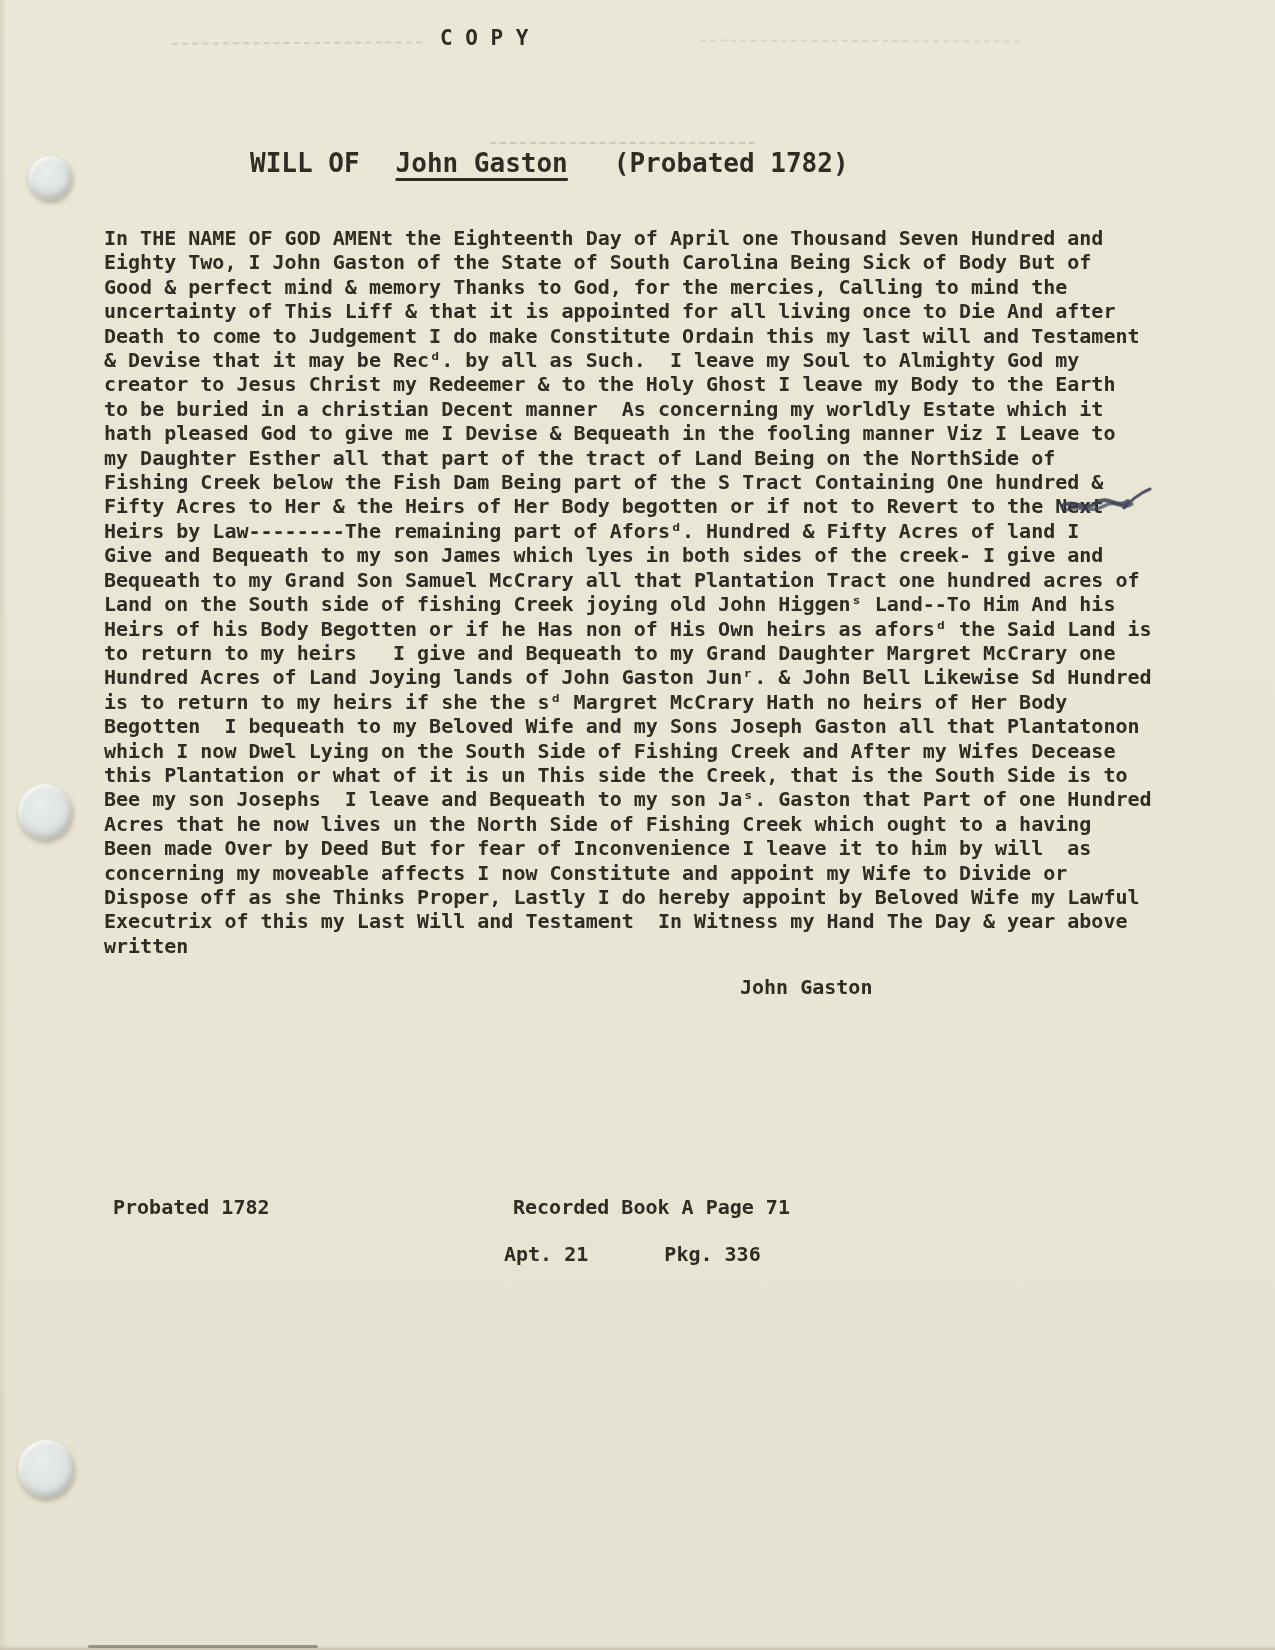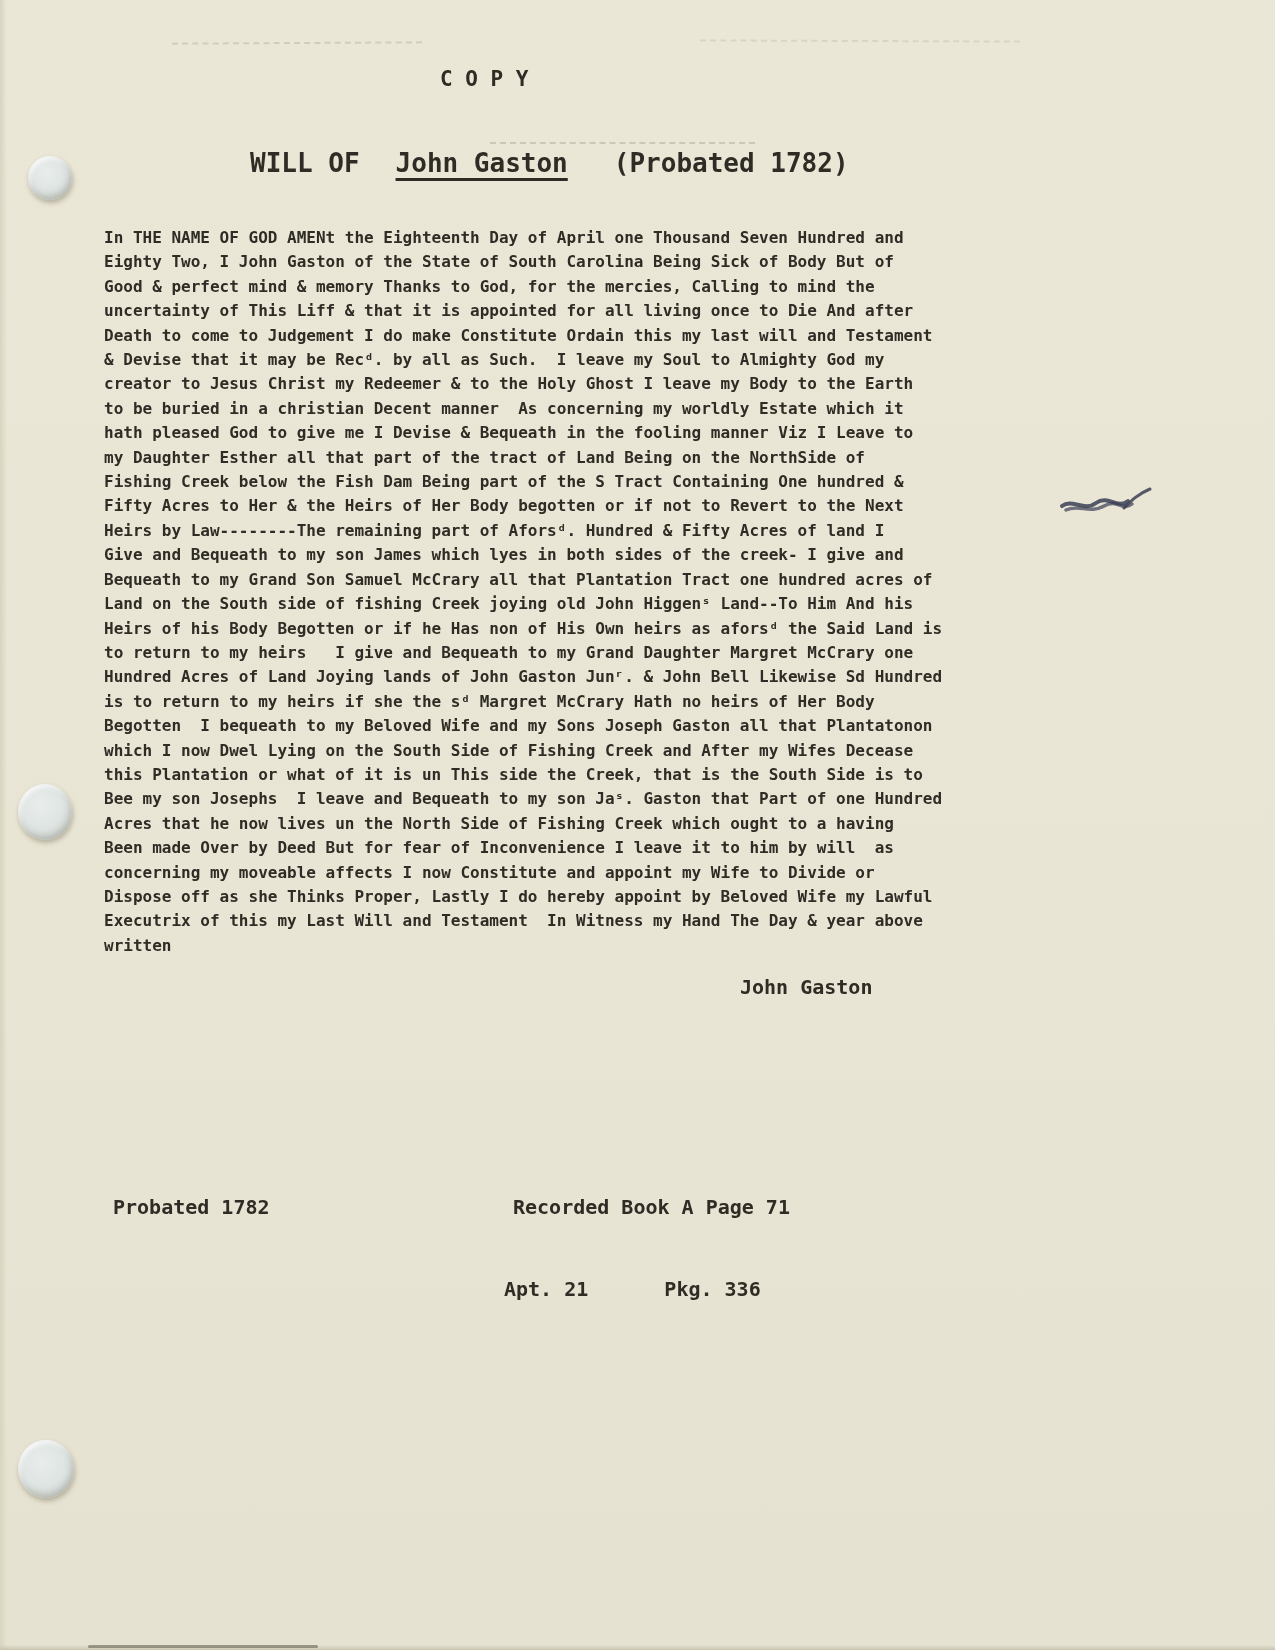--- a/index.html
+++ b/index.html
@@ -28,34 +28,34 @@
   .hole.h1{left:28px;top:156px;width:44px;height:44px;}
   .hole.h2{left:18px;top:784px;width:54px;height:56px;}
   .hole.h3{left:18px;top:1440px;width:56px;height:58px;}
   
   .smudge{position:absolute;opacity:.5;border-top:2px dashed #b9b4a0;}
   .smudge.s1{left:172px;top:42px;width:250px;transform:rotate(-.3deg);}
   .smudge.s2{left:700px;top:40px;width:320px;opacity:.35;transform:rotate(.2deg);}
   .smudge.s3{left:490px;top:142px;width:265px;opacity:.6;}
   
   .tw{font-weight:700;letter-spacing:0;}
-  .copy-label{position:absolute;left:440px;top:26px;font-size:21px;margin-top:41px;}
+  .copy-label{position:absolute;left:440px;top:26px;font-size:21px;}
   .source-note{position:absolute;left:154px;top:72px;font-size:20px;line-height:26px;white-space:pre;}
   .title-line{position:absolute;left:250px;top:148px;font-size:26px;}
   .title-line .name{margin-left:36px;text-decoration:underline;
     text-decoration-thickness:2.5px;text-underline-offset:6px;}
   .title-line .suffix{margin-left:46px;}
   .will-body{position:absolute;left:104px;top:226px;width:1085px;
-    font-size:16px;line-height:24.4px;white-space:pre;}
+    font-size:20px;line-height:24.4px;white-space:pre;}
   .signature{position:absolute;left:740px;top:975px;font-size:20px;}
   .attest{position:absolute;left:104px;top:1027px;font-size:20px;}
   .witnesses{position:absolute;left:104px;top:1071px;font-size:20px;line-height:24.6px;}
   .footer-row{position:absolute;left:104px;top:1195px;font-size:20px;width:900px;margin-left:9px;}
   .footer-row .recorded{position:absolute;left:400px;top:0;}
-  .footer-row2{position:absolute;left:504px;top:1277px;font-size:20px;}
+  .footer-row2{position:absolute;left:504px;top:1242px;font-size:20px;}
   .footer-row2 .pkg{margin-left:64px;}
   
   .scribble{position:absolute;left:1058px;top:486px;width:100px;height:34px;pointer-events:none;}
 </style>
 </head>
 <body>
 
 <div class="page">
 
   <div class="edge-left"></div>

